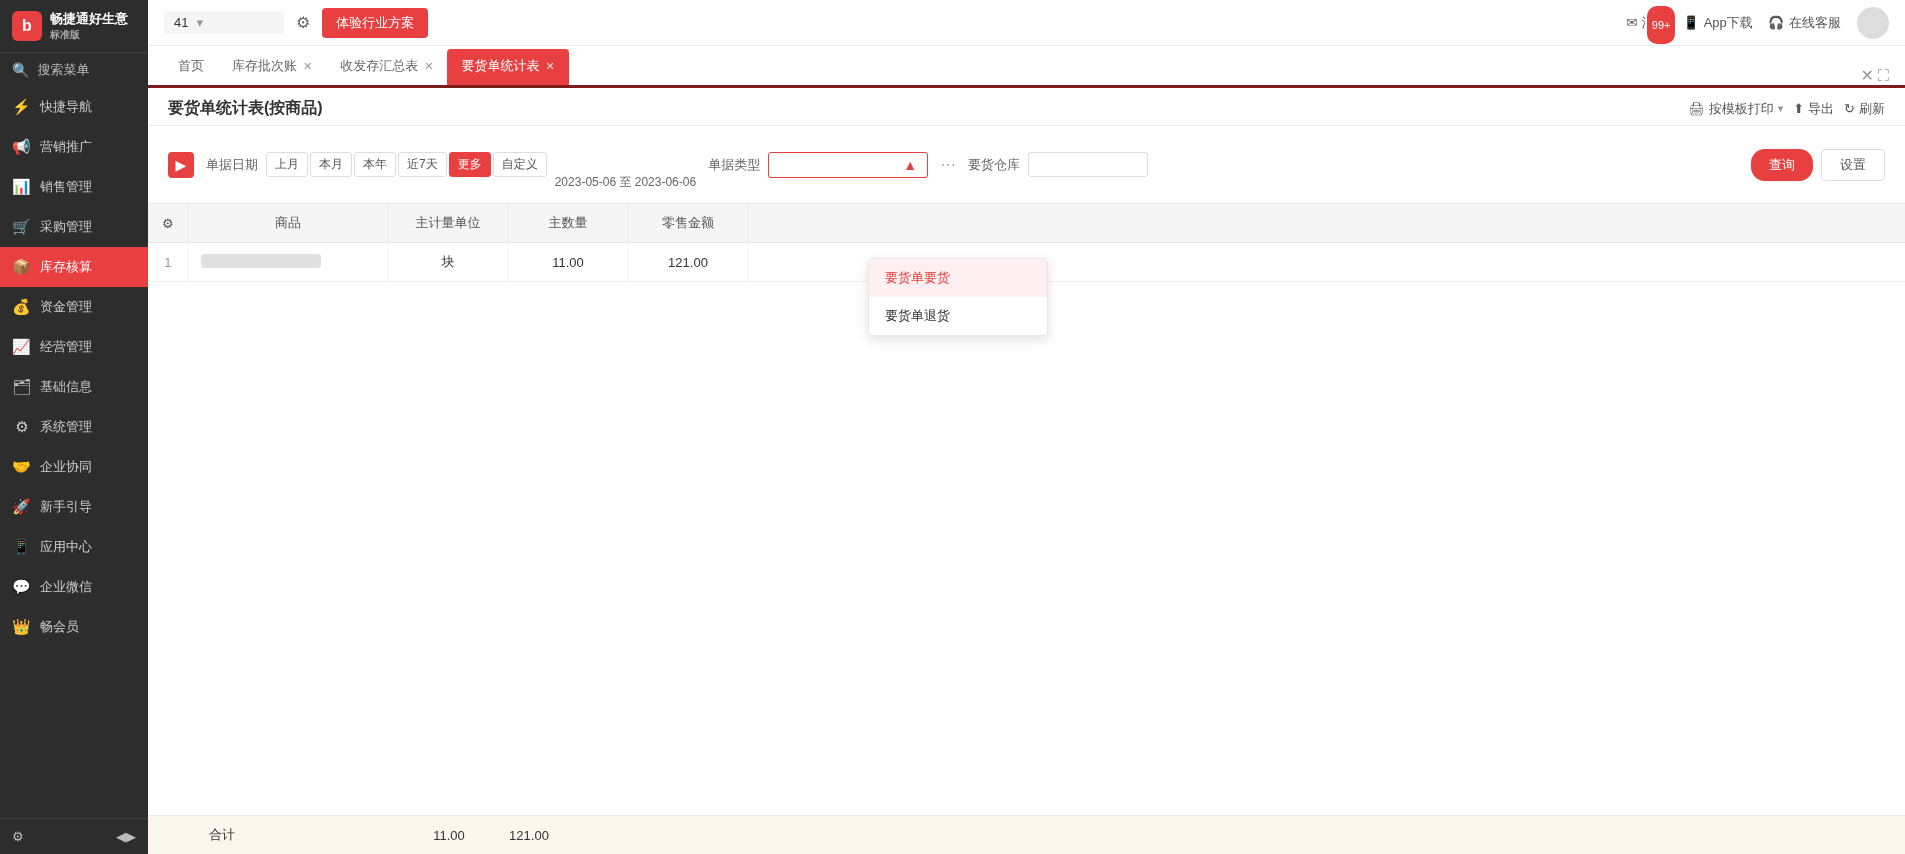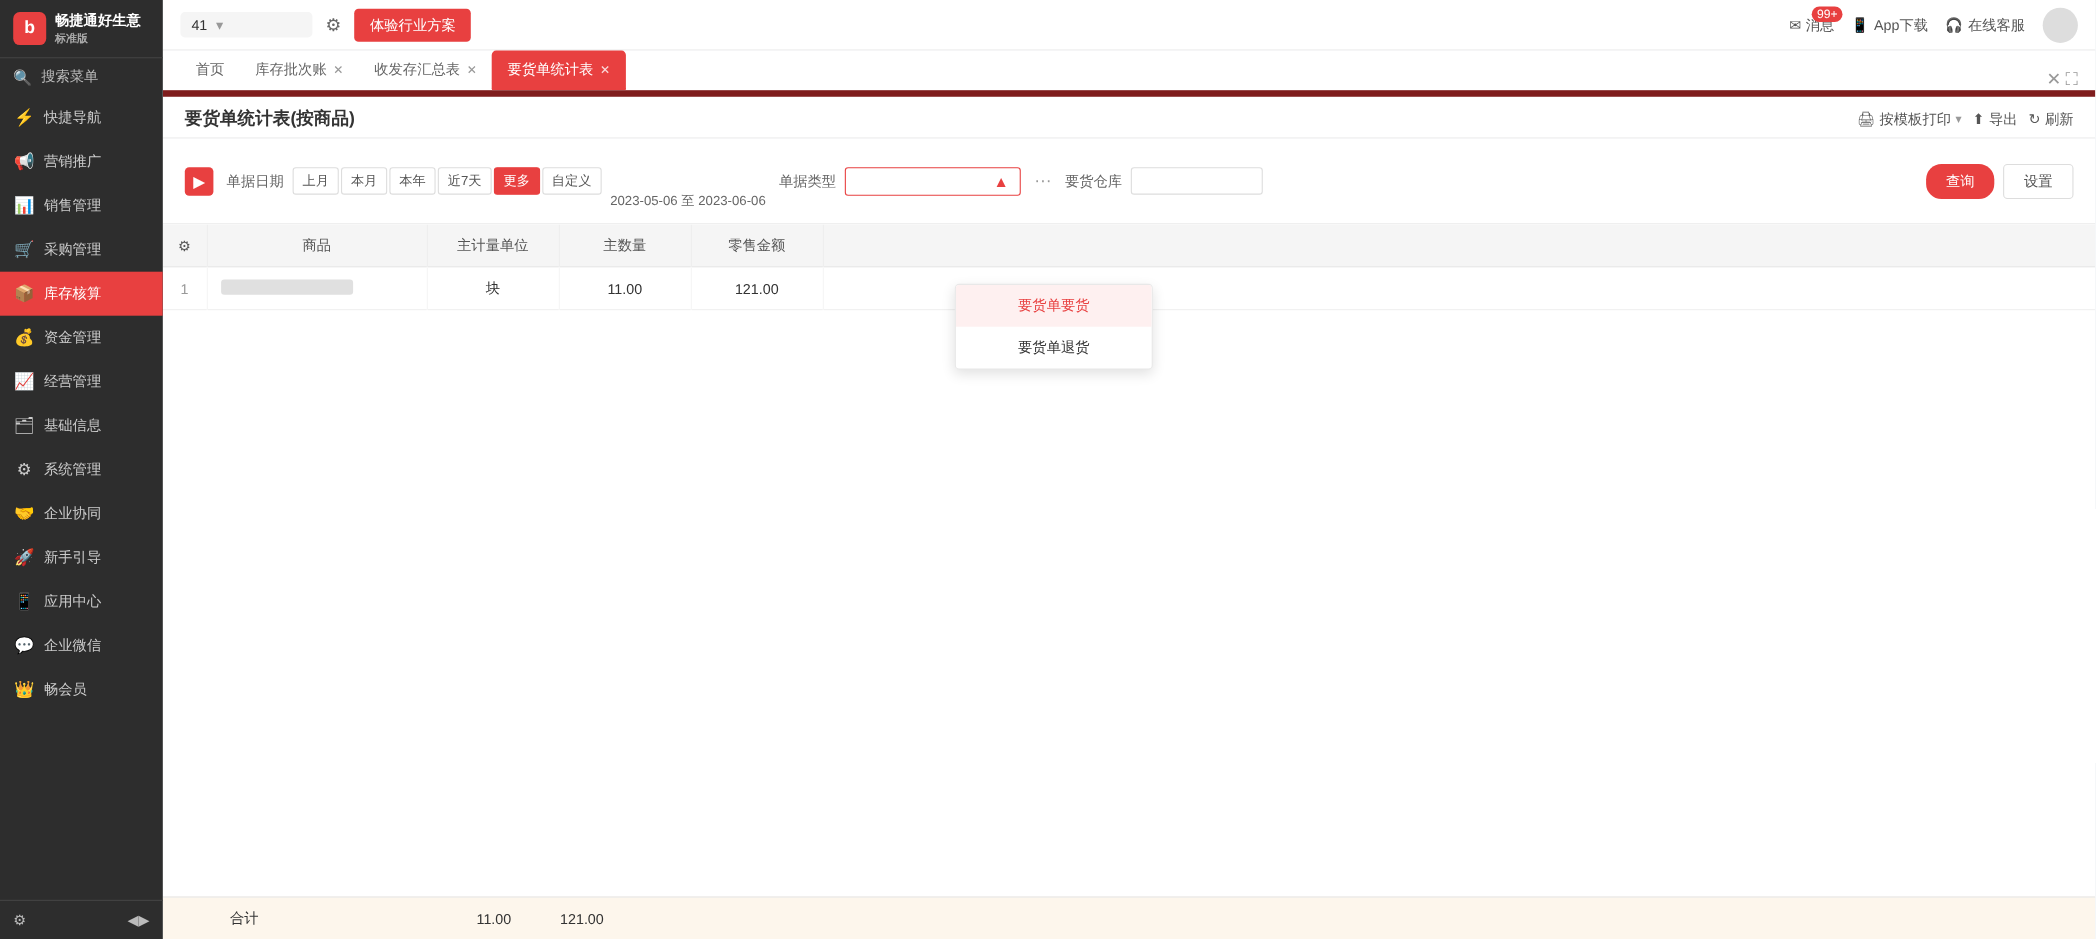--- a/index.html
+++ b/index.html
@@ -116,42 +116,42 @@
       border-radius: 4px;
       padding: 6px 14px;
       cursor: pointer;
       font-size: 13px;
     }
     .topbar-right { display: flex; align-items: center; gap: 16px; color: #555; font-size: 13px; }
     .badge {
       background: #e84040;
       color: white;
       border-radius: 10px;
-      padding: 1px 5px;
+      padding: 13px 5px;
       font-size: 11px;
       position: absolute;
       top: -8px;
       right: -8px;
     }
     .topbar-right .avatar {
       width: 32px;
       height: 32px;
       background: #ddd;
       border-radius: 50%;
     }
     .topbar-right-item { display: flex; align-items: center; gap: 4px; cursor: pointer; }
 
     
     .tabbar {
       height: 42px;
       background: white;
       display: flex;
       align-items: flex-end;
       padding: 0 16px;
-      border-bottom: 6px solid #7f1d1d;
+      border-bottom: 3px solid #7f1d1d;
       flex-shrink: 0;
     }
     .tab {
       padding: 8px 14px;
       font-size: 13px;
       color: #666;
       cursor: pointer;
       border-bottom: 2px solid transparent;
       display: flex;
       align-items: center;
@@ -285,21 +285,20 @@
       box-shadow: 0 4px 12px rgba(0,0,0,0.12);
       z-index: 1000;
       min-width: 180px;
       overflow: hidden;
     }
     .dropdown-item {
       padding: 10px 16px;
       cursor: pointer;
       font-size: 13px;
       color: #333;
-      text-align: center;
     }
     .dropdown-item.selected { background: #fef0f0; color: #e84040; }
 
     
     .table-wrapper {
       flex: 1;
       overflow: auto;
       background: white;
       margin: 0;
     }

